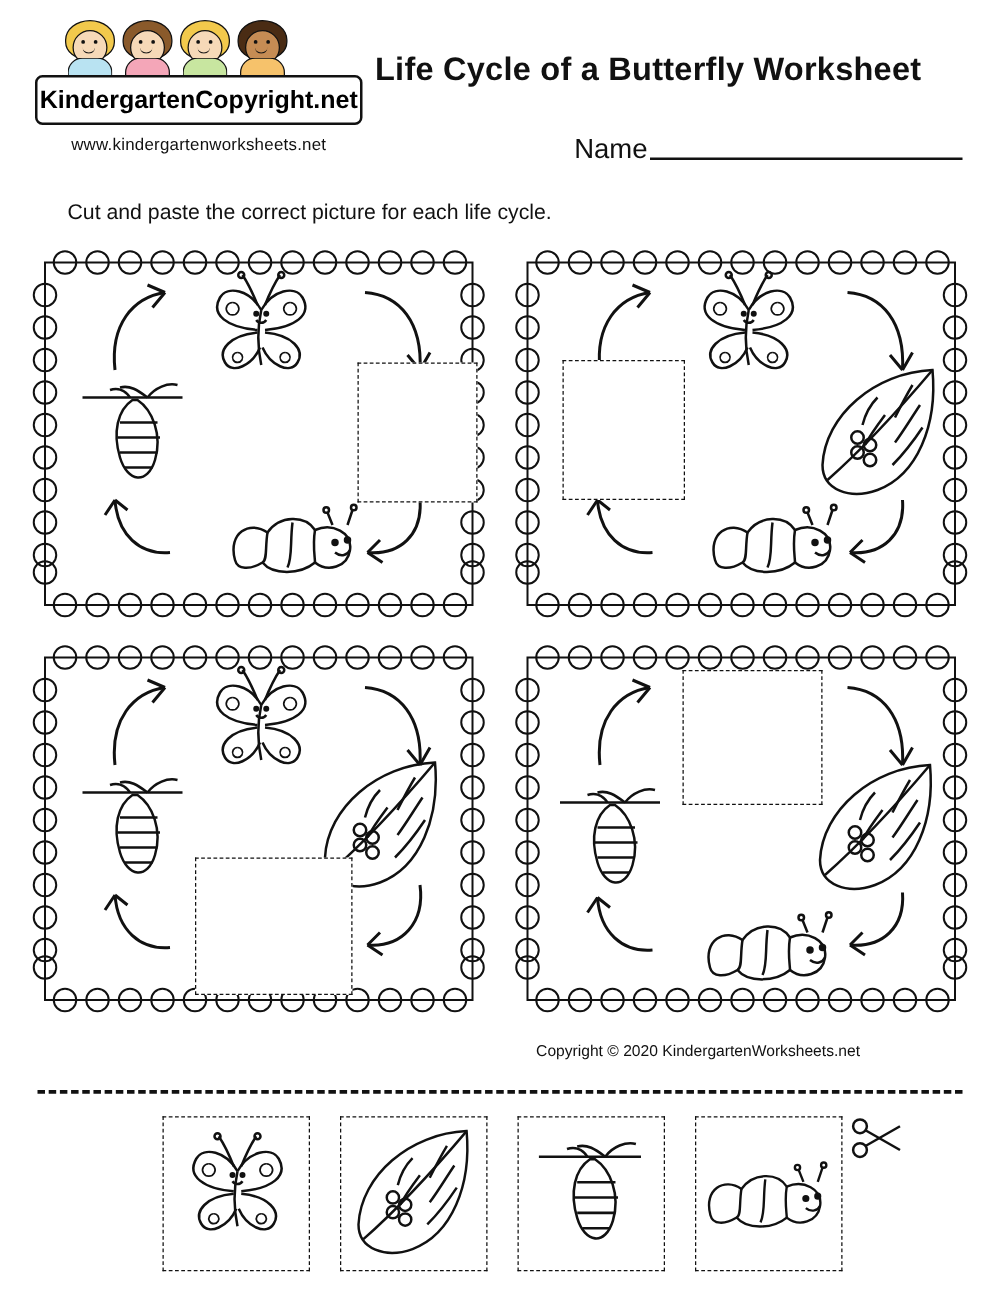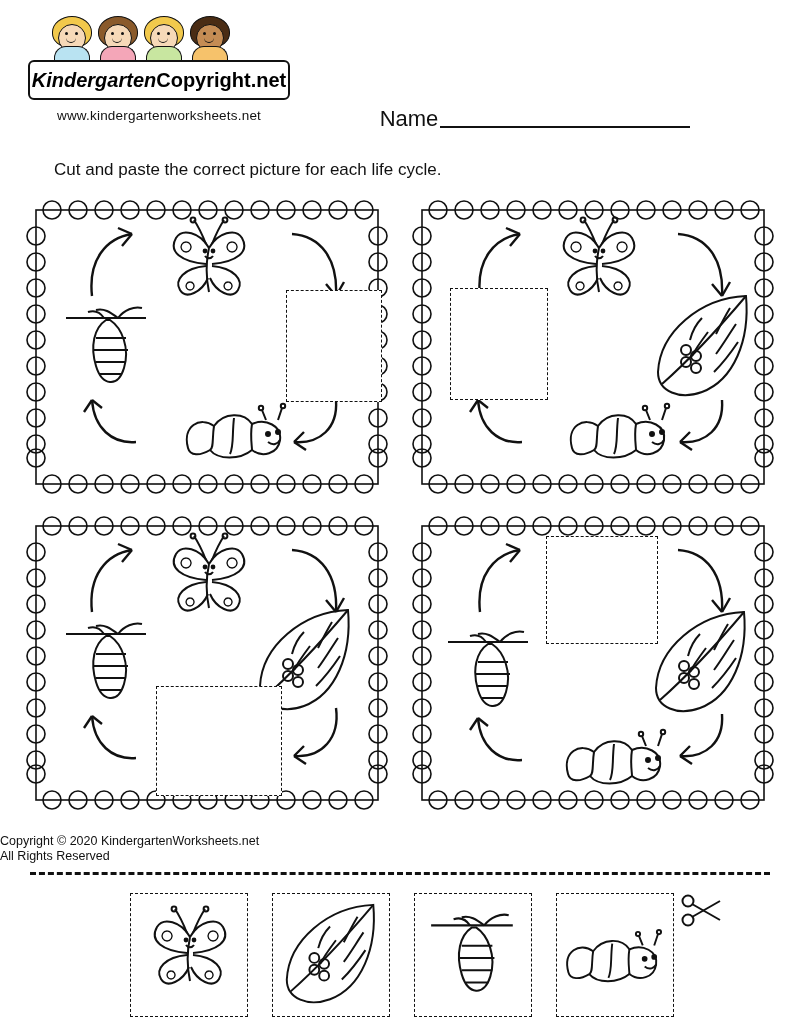--- a/index.html
+++ b/index.html
@@ -89,21 +89,21 @@
     border: 2.5px solid #111;
     border-radius: 6px;
     box-sizing: border-box;
     text-align: center;
     line-height: 36px;
     font-size: 20px;
     font-weight: bold;
     white-space: nowrap;
     overflow: hidden;
   }
-  .logo-text .k { font-style: italic; }
+  .logo-text .k { }
   .site-url {
     position: absolute;
     left: 0;
     top: 92px;
     width: 262px;
     text-align: center;
     font-size: 13.5px;
     letter-spacing: 0.2px;
     color: #111;
   }
@@ -117,21 +117,21 @@
     font-weight: bold;
     letter-spacing: 0.2px;
     color: #111;
     white-space: nowrap;
   }
   .name-line {
     position: absolute;
     left: 300px;
     top: 106px;
     width: 470px;
-    text-align: center;
+    text-align: right;
     font-size: 22px;
     color: #111;
     white-space: nowrap;
   }
   .name-line .blank {
     display: inline-block;
     width: 250px;
     border-bottom: 2px solid #111;
     margin-left: 2px;
     vertical-align: -2px;
@@ -177,21 +177,21 @@
   }
 
   .art { position: absolute; }
 
   
   .copyright {
     position: absolute;
     left: 0;
     top: 834px;
     width: 688px;
-    text-align: left;
+    text-align: right;
     font-size: 12.5px;
     color: #111;
     line-height: 15px;
   }
   .cut-line {
     position: absolute;
     left: 30px;
     top: 872px;
     width: 740px;
     height: 2px;
@@ -263,20 +263,21 @@
           <div class="smile"></div>
         <div class="body" style="background:#f6c26b;"></div>
       </div>
     </div>
     <div class="logo-text">
       <span class="k">Kindergarten</span><span>Copyright</span><span>.net</span>
     </div>
     <div class="site-url">www.kindergartenworksheets.net</div>
   </div>
 
+  <div class="title">Life Cycle of a Butterfly Worksheet</div>
 
   <div class="name-line">
     <span>Name</span><span class="blank"></span>
   </div>
 </div>
 
 <div class="instructions">Cut and paste the correct picture for each life cycle.</div>
 
 <div class="panels">
 
@@ -742,21 +743,20 @@
           <circle cx="109" cy="14" r="2.2"></circle>
       </g>
     </svg>
 
     <div class="dashed-box" style="left:138px;top:24px;width:110px;height:106px;"></div>
   </div>
 </div>
 
 <div class="copyright">
   <div>Copyright © 2020 KindergartenWorksheets.net</div>
-  <div>All Rights Reserved</div>
 </div>
 
 <div class="cut-line"></div>
 
 <div class="cut-row">
 
   <div class="cut-card cc1">
     <svg style="position:absolute;left:4px;top:10px;width:110px;height:104px;" viewBox="0 0 110 98">
       <g fill="none" stroke="#111" stroke-width="2">
         <path d="M55 30 C52 44 52 60 55 74"></path>

